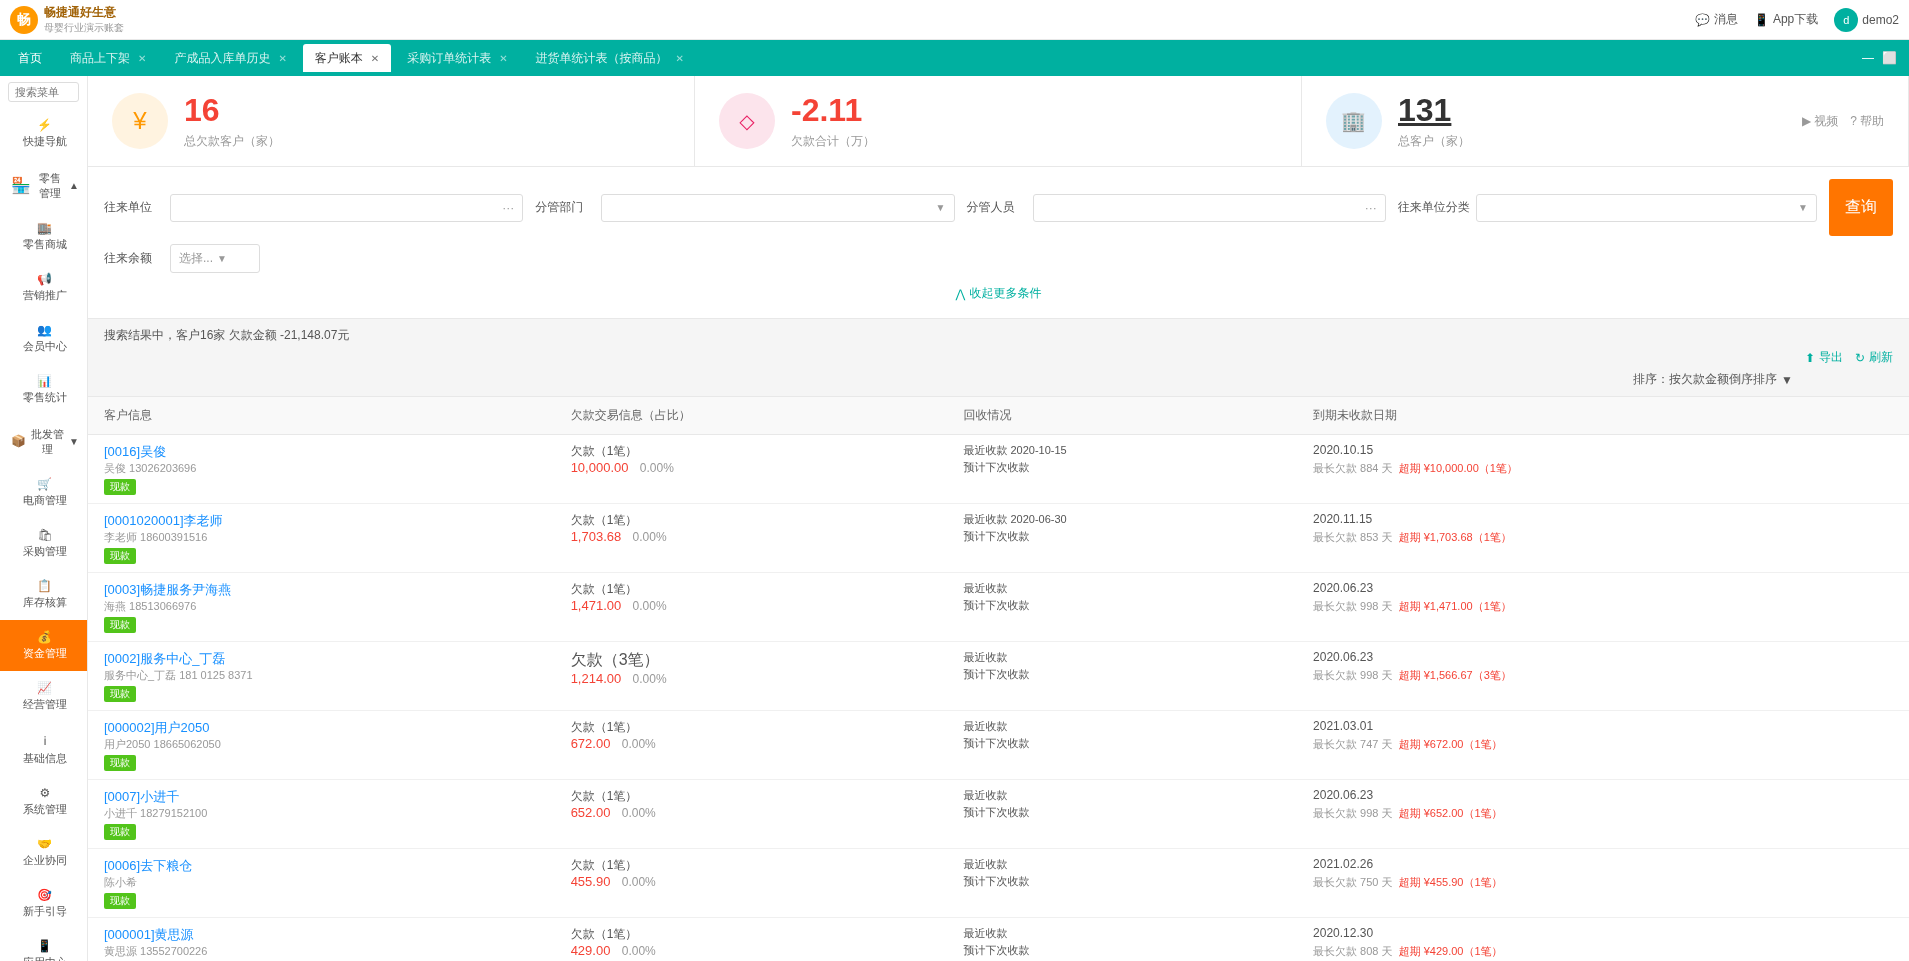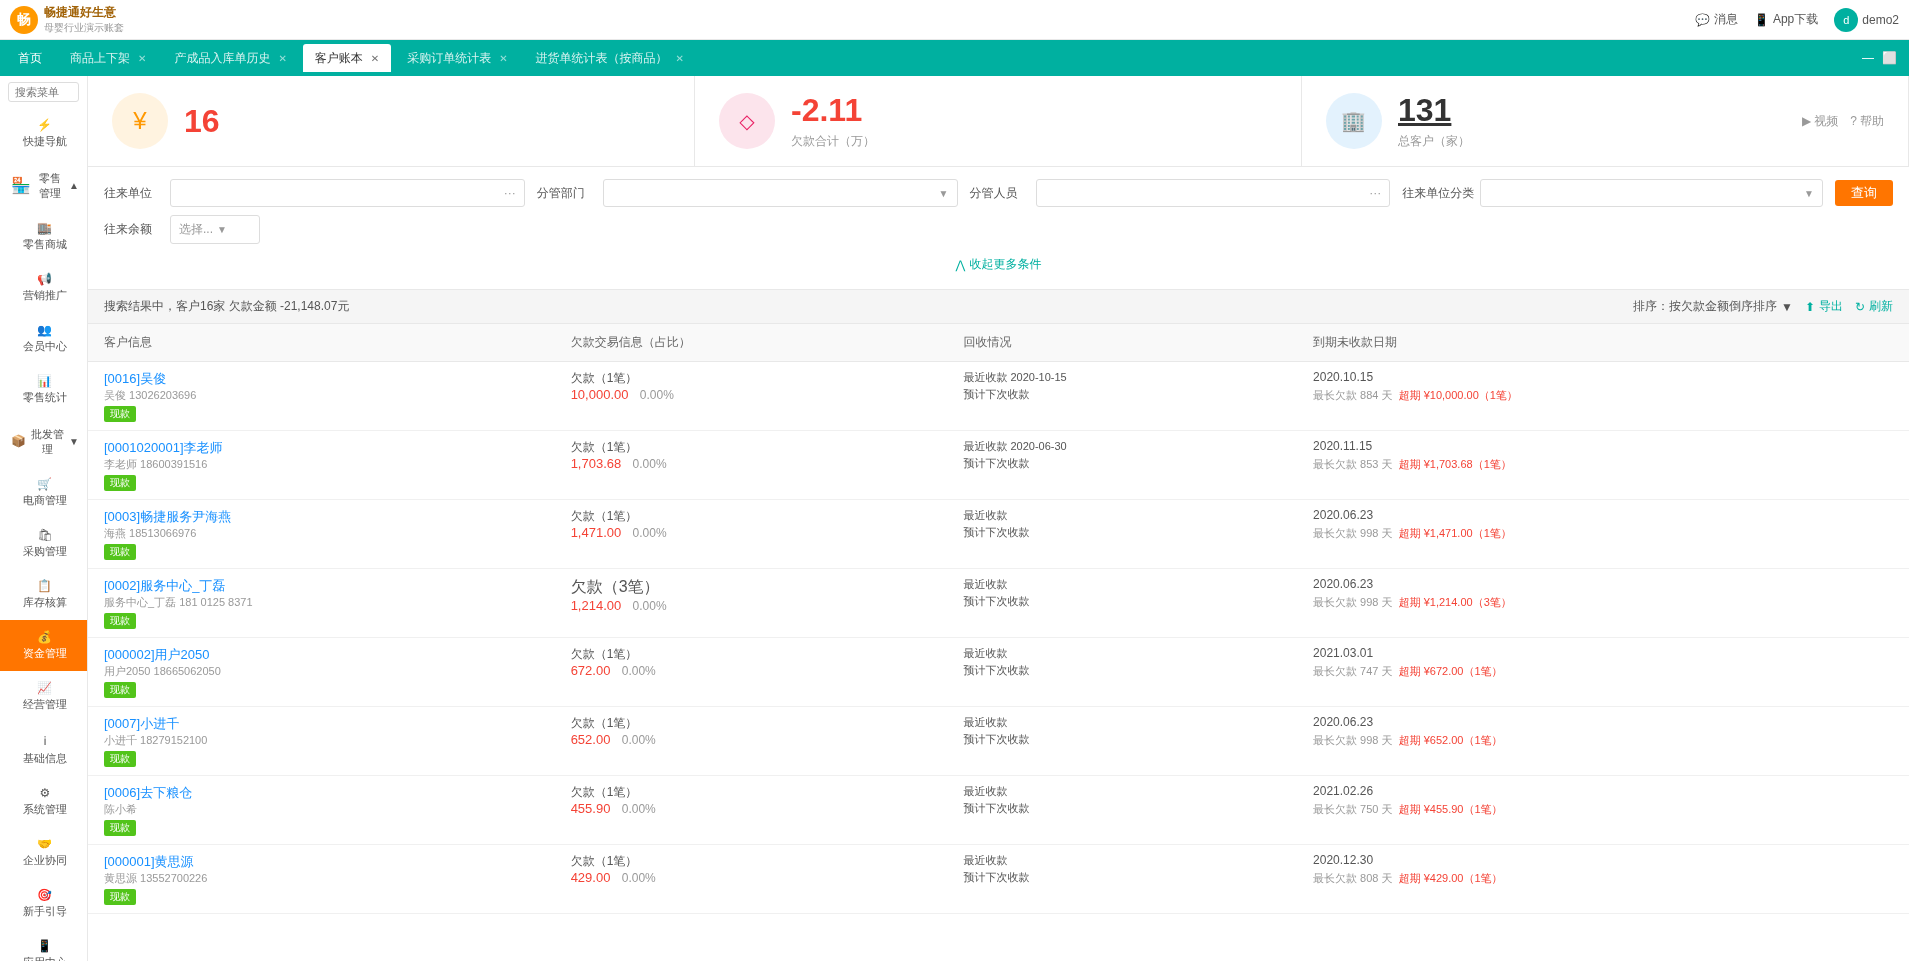--- a/index.html
+++ b/index.html
@@ -48,28 +48,28 @@
 
     
     .filter-area { background: #fff; padding: 12px 16px; border-bottom: 1px solid #e8e8e8; }
     .filter-row { display: flex; align-items: center; gap: 12px; margin-bottom: 8px; }
     .filter-item { display: flex; align-items: center; gap: 6px; flex: 1; }
     .filter-label { font-size: 12px; color: #555; white-space: nowrap; min-width: 60px; }
     .filter-input { flex: 1; border: 1px solid #ddd; border-radius: 3px; padding: 5px 8px; font-size: 12px; display: flex; align-items: center; justify-content: space-between; cursor: pointer; color: #333; min-height: 28px; }
     .filter-input .dots { color: #999; }
     .filter-select { flex: 1; border: 1px solid #ddd; border-radius: 3px; padding: 5px 8px; font-size: 12px; display: flex; align-items: center; justify-content: space-between; cursor: pointer; min-height: 28px; }
     .filter-select-mini { border: 1px solid #ddd; border-radius: 3px; padding: 5px 8px; font-size: 12px; display: flex; align-items: center; gap: 4px; cursor: pointer; min-height: 28px; min-width: 90px; color: #999; }
-    .btn-query { background: #ff7500; color: #fff; border: none; border-radius: 3px; padding: 4px 16px; font-size: 13px; cursor: pointer; white-space: nowrap; }
+    .btn-query { background: #ff7500; color: #fff; border: none; border-radius: 3px; padding: 18px 16px; font-size: 16px; cursor: pointer; white-space: nowrap; }
     .collapse-btn { text-align: center; padding: 4px; font-size: 12px; color: #00b0a0; cursor: pointer; display: flex; align-items: center; justify-content: center; gap: 4px; }
 
     
     .results-bar { display: flex; align-items: flex-start; justify-content: space-between; padding: 8px 16px; background: #f5f5f5; border-bottom: 1px solid #e8e8e8; font-size: 12px; }
     .results-info { color: #555; }
     .results-actions { display: flex; align-items: center; gap: 12px; color: #555; }
-    .results-actions .sort-btn { display: flex; align-items: center; gap: 4px; cursor: pointer; }
+    .results-actions .sort-btn { display: flex; align-items: center; gap: 4px; cursor: pointer; margin-top: 44px; }
     .results-actions .action-btn { display: flex; align-items: center; gap: 4px; cursor: pointer; color: #00b0a0; }
 
     
     .table-container { flex: 1; overflow-y: auto; background: #fff; }
     .data-table { width: 100%; border-collapse: collapse; }
     .data-table th { background: #f9f9f9; padding: 10px 16px; text-align: left; font-size: 12px; color: #666; font-weight: normal; border-bottom: 1px solid #e8e8e8; position: sticky; top: 0; }
     .data-table td { padding: 8px 16px; border-bottom: 1px solid #f0f0f0; font-size: 12px; vertical-align: top; }
     .customer-name { color: #1890ff; cursor: pointer; text-decoration: none; font-size: 13px; }
     .customer-phone { color: #999; font-size: 11px; }
     .tag-green { background: #52c41a; color: #fff; font-size: 10px; padding: 1px 6px; border-radius: 2px; display: inline-block; margin-top: 3px; }
@@ -228,20 +228,21 @@
       </div>
     </div>
 
     <div class="content-area">
 
       <div class="stats-area">
         <div class="stat-card">
           <div class="stat-icon orange">¥</div>
           <div class="stat-content">
             <div class="stat-value red">16</div>
+            <div class="stat-label">总欠款客户（家）</div>
           </div>
         </div>
         <div class="stat-card">
           <div class="stat-icon pink" style="font-size:20px;">◇</div>
           <div class="stat-content">
             <div class="stat-value red">-2.11</div>
             <div class="stat-label">欠款合计（万）</div>
           </div>
         </div>
         <div class="stat-card">
@@ -440,21 +441,21 @@
       </td>
       <td>
         <div class="collection-info">
           <div class="collection-row">最近收款</div>
           <div class="collection-row">预计下次收款</div>
         </div>
       </td>
       <td>
         <div class="date-info">2020.06.23</div>
         <div class="overdue-info">
-          最长欠款 998 天 &nbsp;<span class="overdue-red">超期 ¥1,214.00（3笔）</span>
+          最长欠款 998 天 &nbsp;<span class="overdue-red">超期 ¥1,566.67（3笔）</span>
         </div>
       </td>
     </tr>
               <tr>
       <td>
         <div>
           <a href="#" class="customer-name">[000002]用户2050</a>
         </div>
         <div class="customer-phone">用户2050 18665062050</div>
         <span class="tag-green">现款</span>

